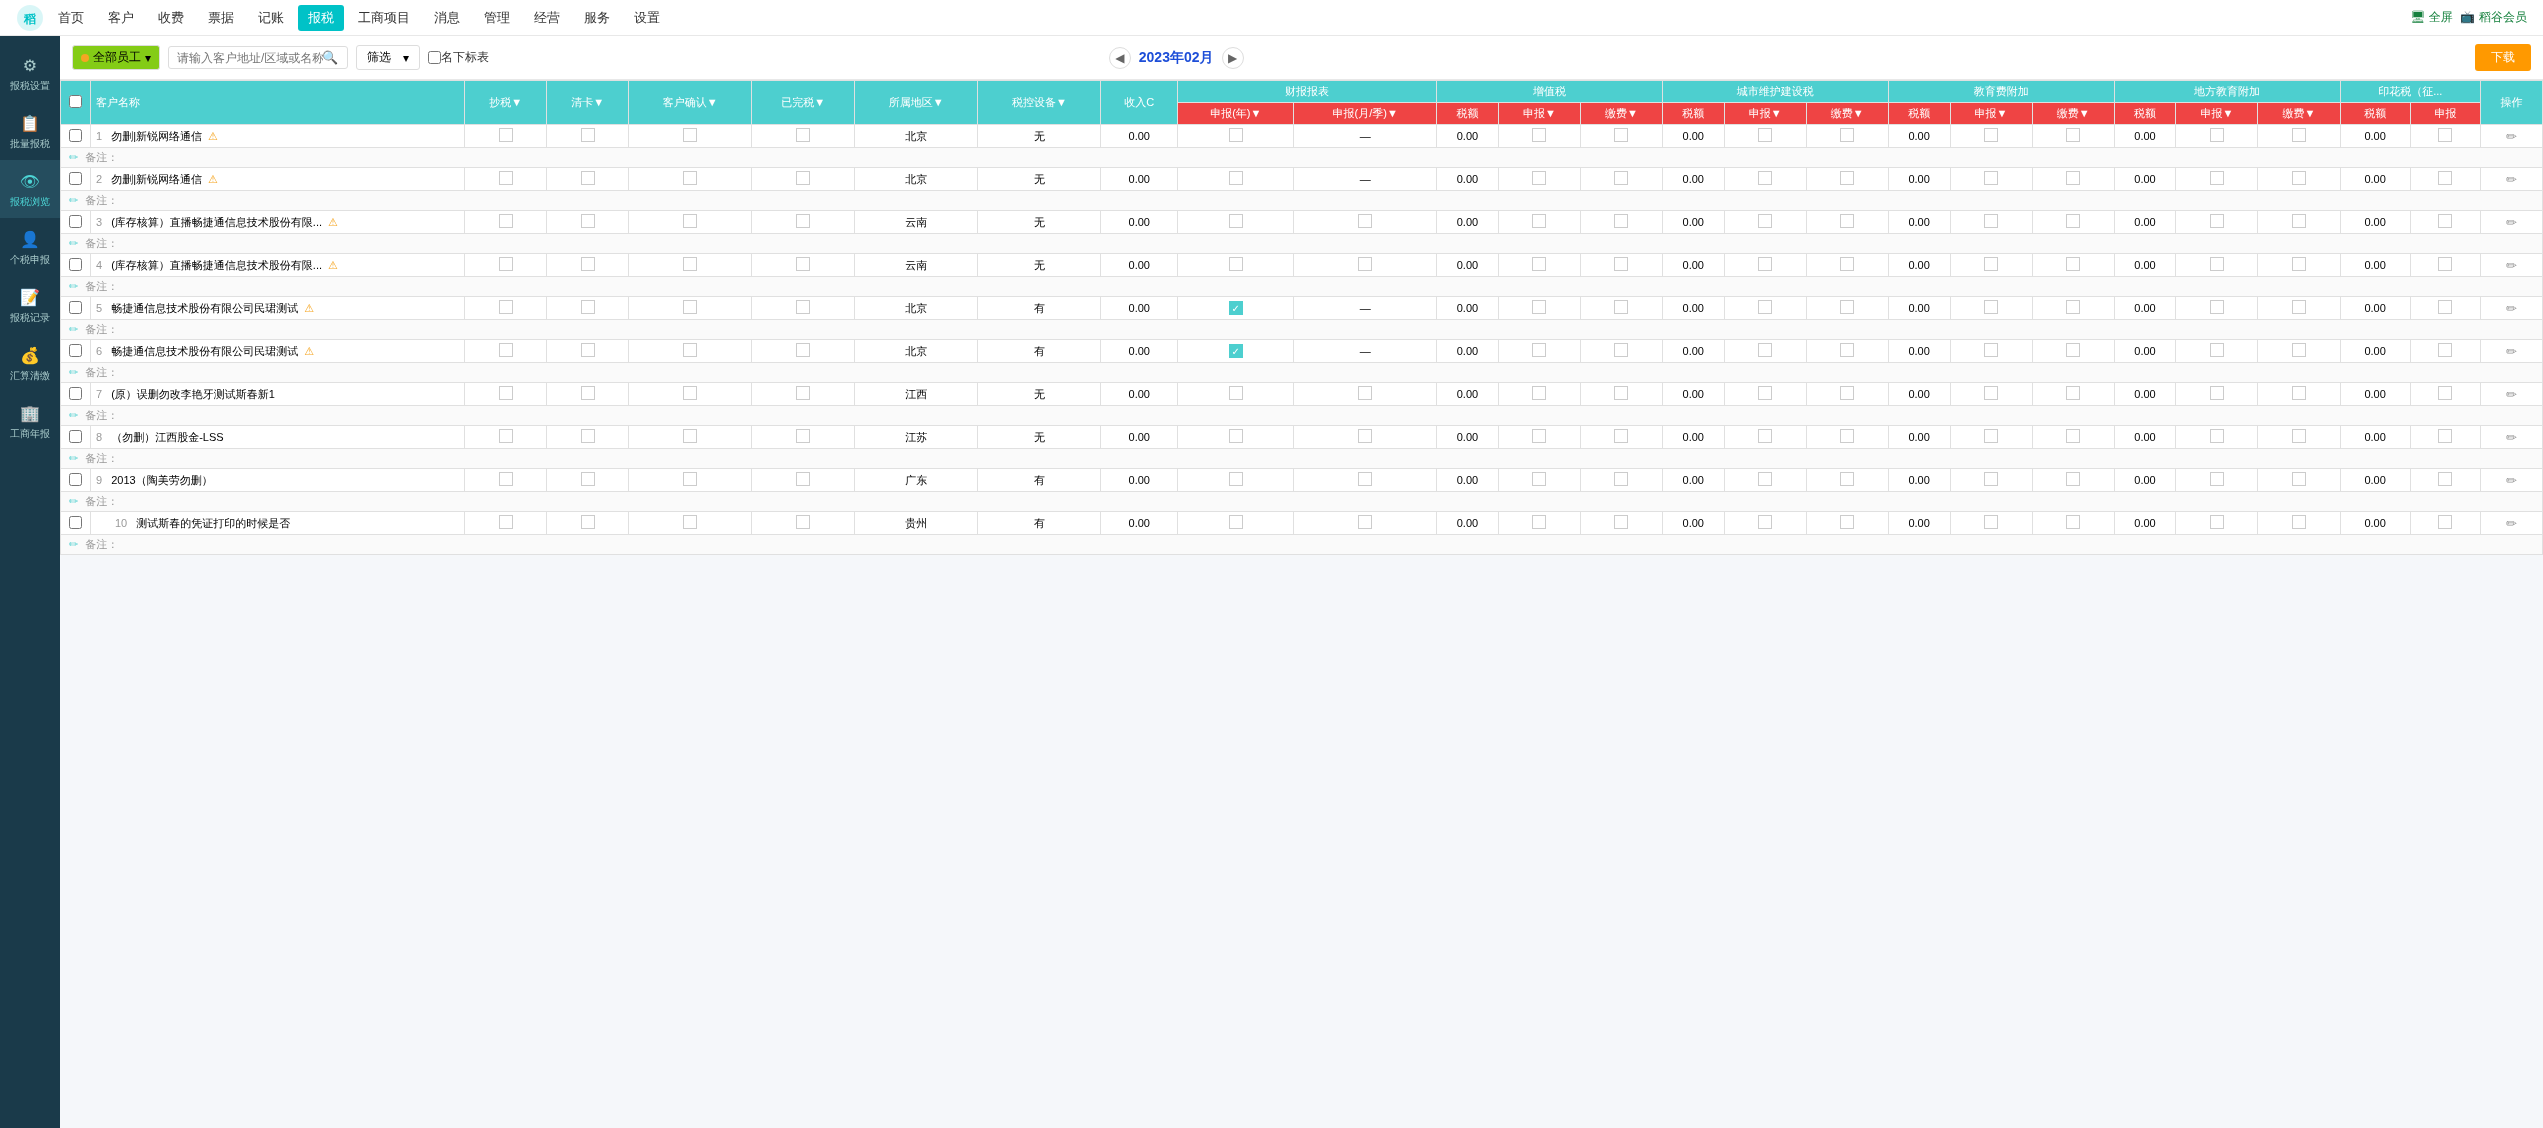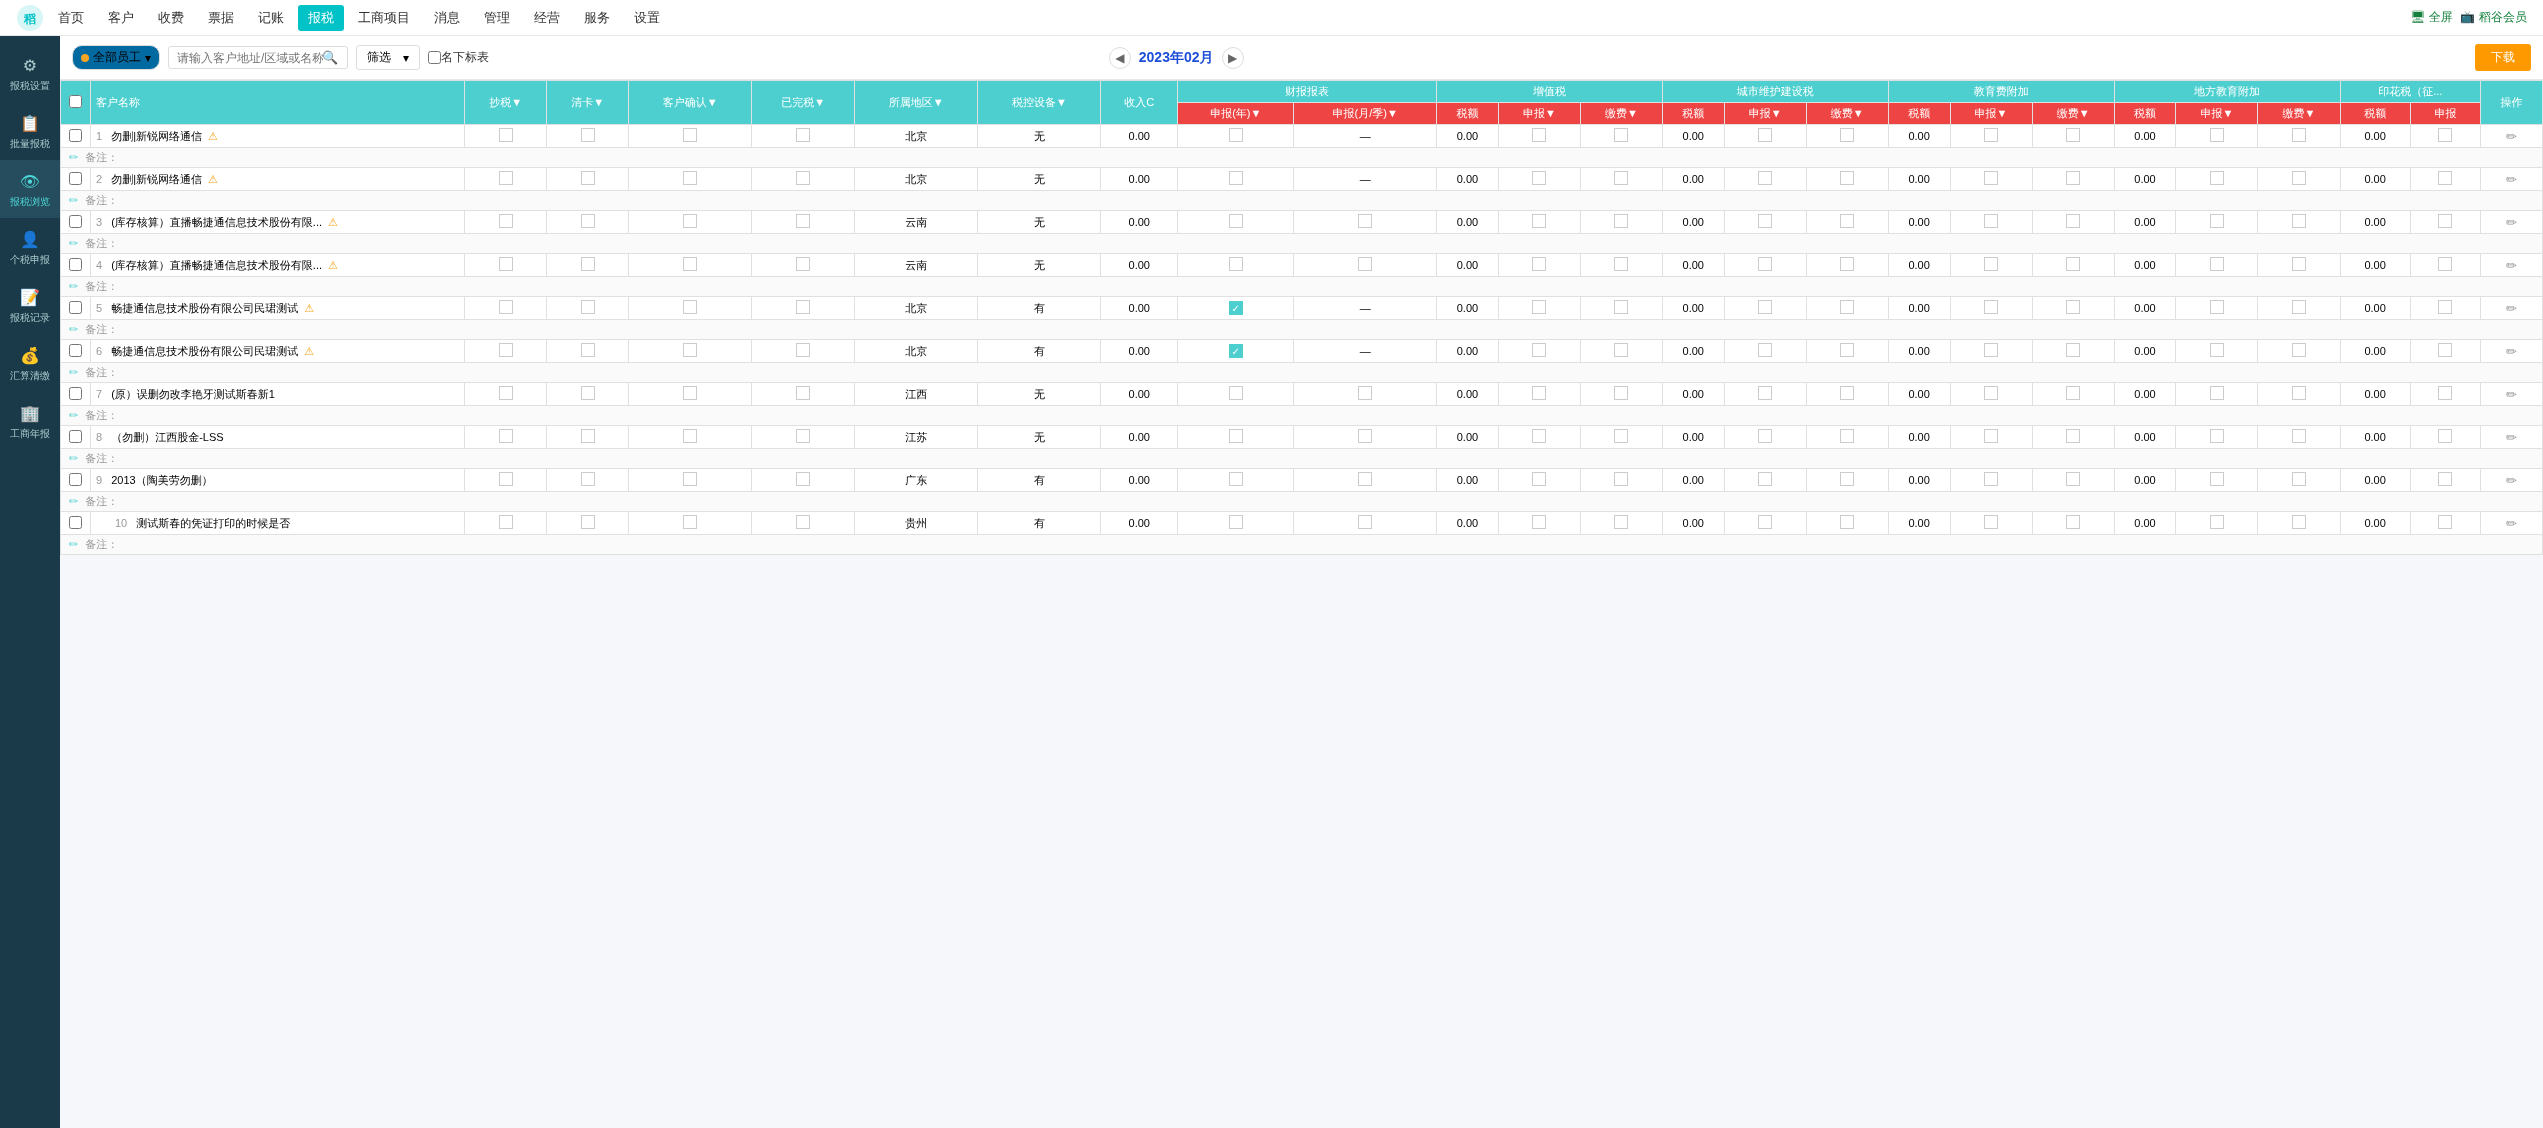--- a/index.html
+++ b/index.html
@@ -73,24 +73,24 @@
       display: flex;
       align-items: center;
       gap: 8px;
       border-bottom: 1px solid #e8e8e8;
       flex-shrink: 0;
     }
     .employee-select {
       display: flex;
       align-items: center;
       border: 1px solid #ddd;
-      border-radius: 10px;
+      border-radius: 3px;
       padding: 3px 8px;
       font-size: 12px;
-      background: #0369a1;
+      background: #84cc16;
       cursor: pointer;
       gap: 4px;
     }
     .employee-dot { width: 8px; height: 8px; background: #f5a623; border-radius: 50%; }
     .search-box {
       display: flex;
       align-items: center;
       border: 1px solid #ddd;
       border-radius: 3px;
       padding: 3px 8px;

